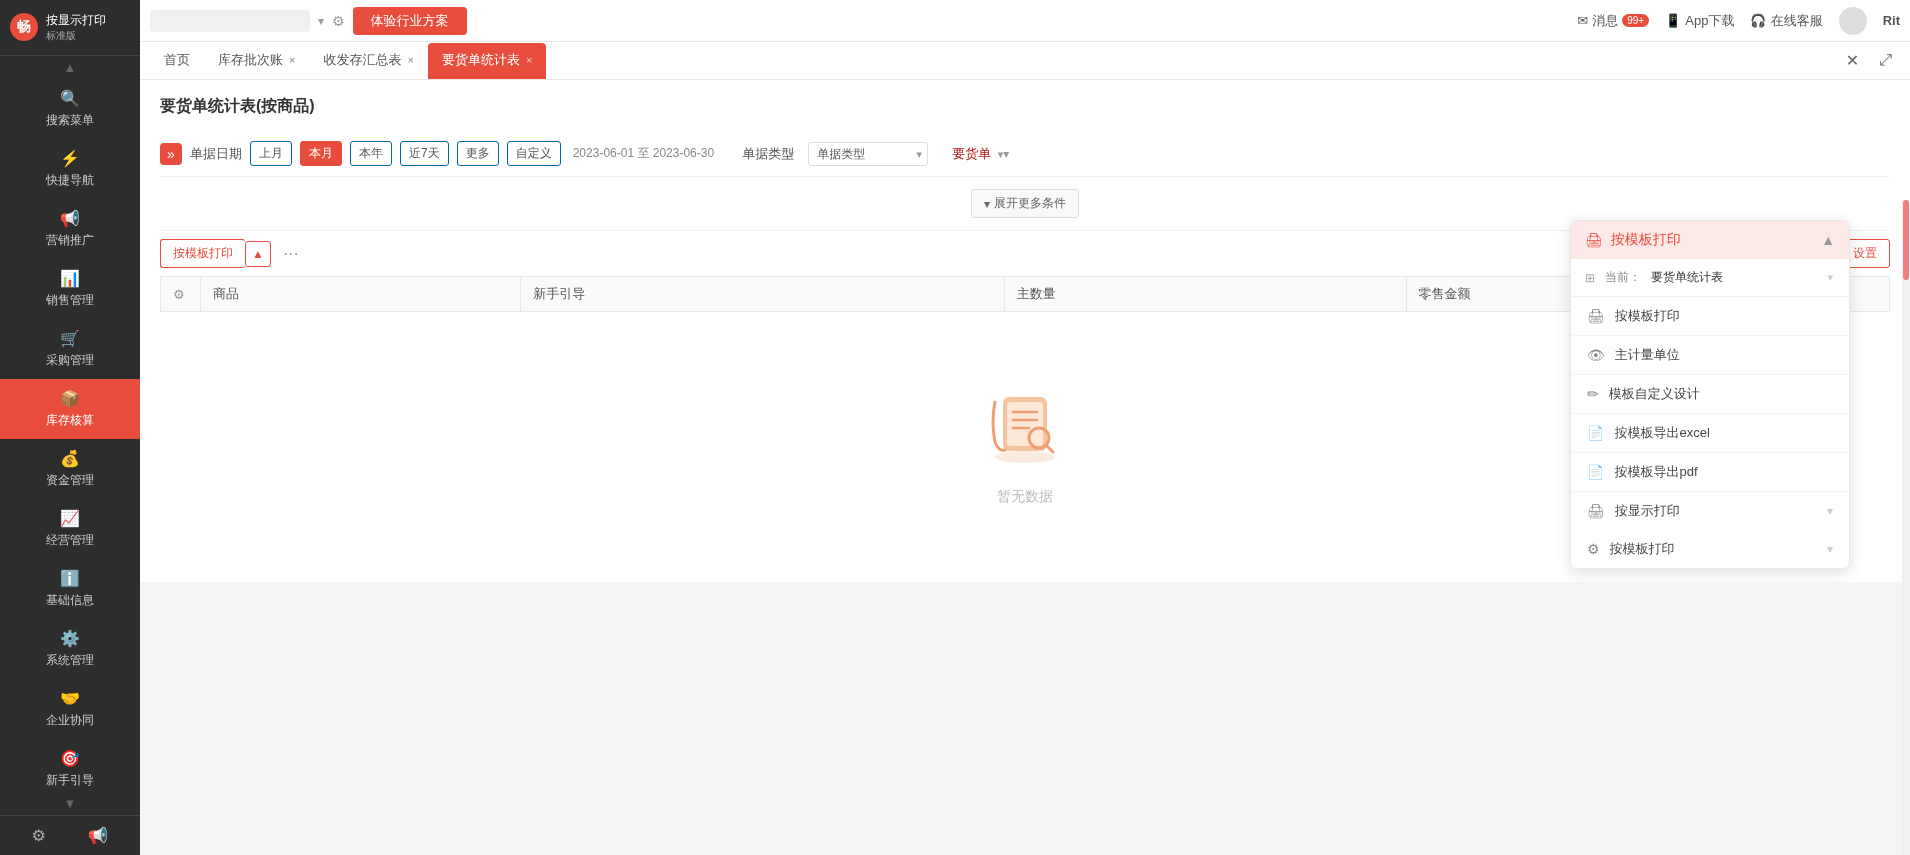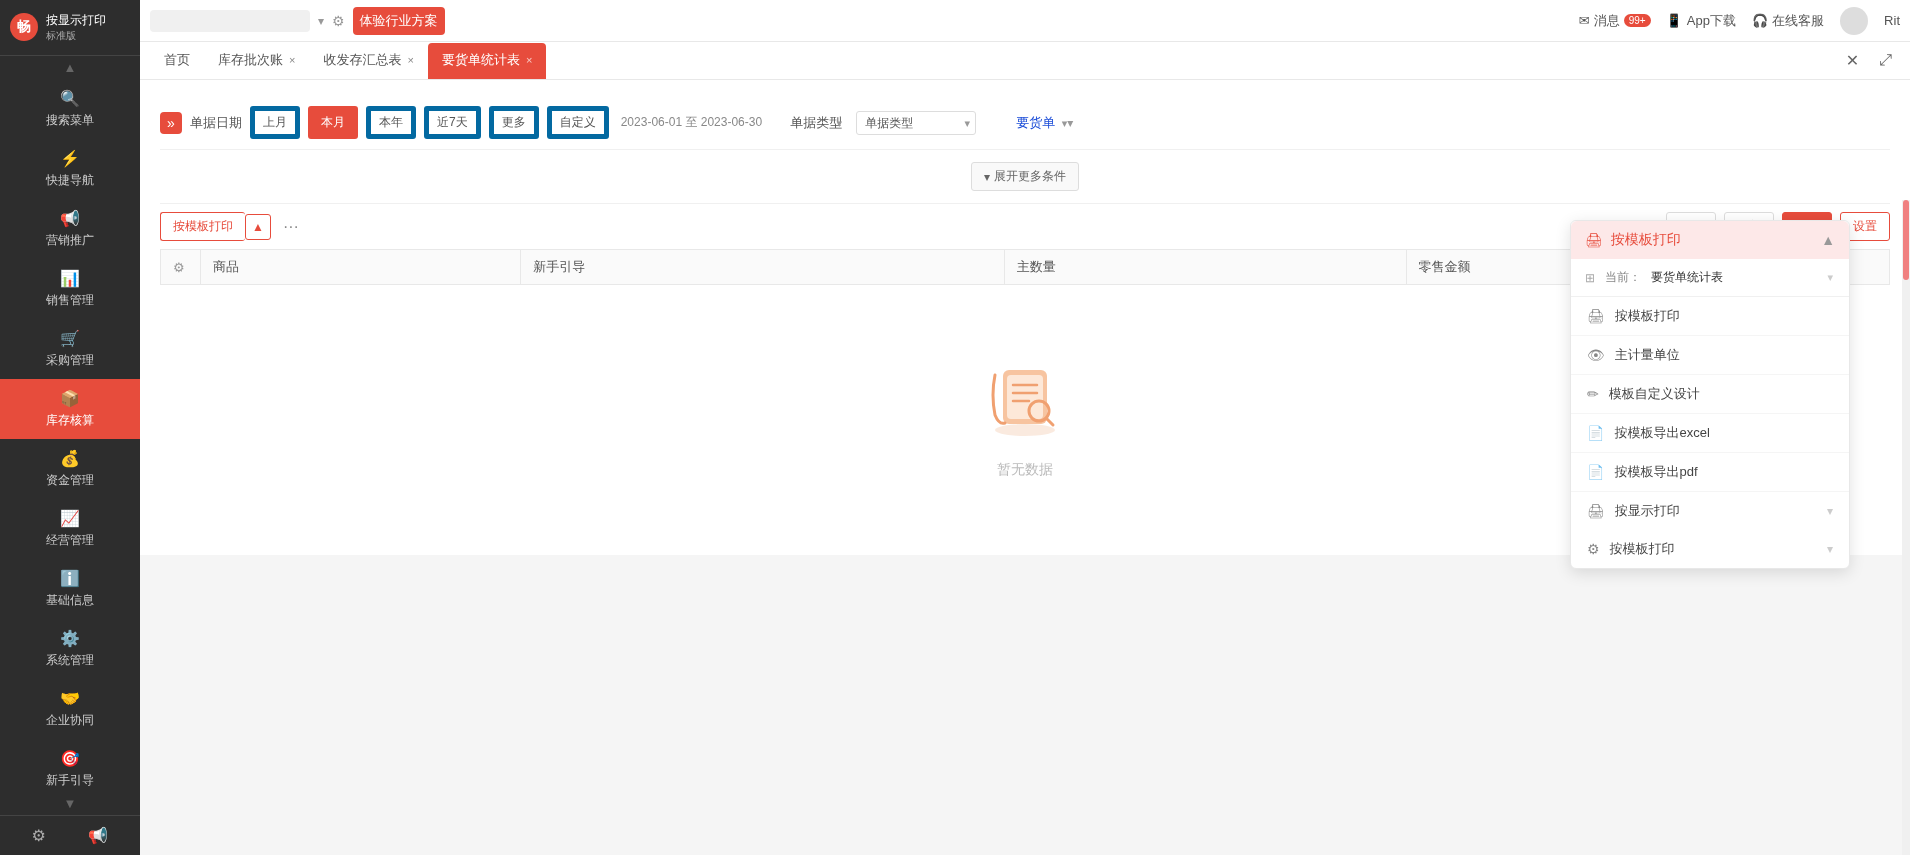--- a/index.html
+++ b/index.html
@@ -94,21 +94,21 @@
       color: #999;
       width: 160px;
     }
     .topbar-chevron { color: #999; font-size: 12px; cursor: pointer; }
     .topbar-gear { color: #999; font-size: 14px; cursor: pointer; }
     .topbar-experience {
       background: #e74c3c;
       color: white;
       border: none;
       border-radius: 4px;
-      padding: 5px 7px;
+      padding: 5px 18px;
       font-size: 13px;
       cursor: pointer;
     }
     .topbar-right {
       margin-left: auto;
       display: flex;
       align-items: center;
       gap: 16px;
       color: #555;
       font-size: 13px;
@@ -218,21 +218,21 @@
       height: 22px;
       display: flex;
       align-items: center;
       justify-content: center;
       cursor: pointer;
       font-size: 14px;
     }
     .filter-label { color: #555; font-size: 13px; white-space: nowrap; }
     .date-btn {
       padding: 3px 8px;
-      border: 5px solid #0369a1;
+      border: 1px solid #0369a1;
       border-radius: 3px;
       background: #fff;
       cursor: pointer;
       font-size: 12px;
       color: #555;
     }
     .date-btn.active {
       background: #e74c3c;
       color: white;
       border-color: #e74c3c;
@@ -514,21 +514,21 @@
       </div>
       <div class="topbar-right-item">
         <span>📱</span>
         <span>App下载</span>
       </div>
       <div class="topbar-right-item">
         <span>🎧</span>
         <span>在线客服</span>
       </div>
       <div class="avatar"></div>
-      <span style="color:#555; font-size:13px;">Rit</span>
+      <span style="color:#555; font-size:13px;font-weight:bold;">Rit</span>
     </div>
   </div>
 
   <div class="tabs-bar">
     <div class="tab-item">
       <span>首页</span>
     </div>
     <div class="tab-item">
       <span>库存批次账</span>
       <span class="tab-close">×</span>
@@ -542,20 +542,21 @@
       <span class="tab-close">×</span>
     </div>
     <div class="tabs-right">
       <span class="tabs-right-btn">✕</span>
       <span class="tabs-right-btn">⤢</span>
     </div>
   </div>
 
   <div class="page-content">
     <div class="inner-page">
+      <div class="page-title">要货单统计表(按商品)</div>
 
       <div class="filter-bar">
         <button class="filter-expand-btn">»</button>
         <span class="filter-label">单据日期</span>
         <button class="date-btn">上月</button>
         <button class="date-btn active">本月</button>
         <button class="date-btn">本年</button>
         <button class="date-btn">近7天</button>
         <button class="date-btn">更多</button>
         <button class="date-btn">自定义</button>
@@ -564,21 +565,21 @@
         <div class="filter-select-wrap" style="margin-left: 20px;">
           <span class="filter-label" style="margin-right: 6px;">单据类型</span>
         </div>
         <div class="filter-select-wrap">
           <select class="filter-select">
             <option>单据类型</option>
             <option>要货单</option>
           </select>
         </div>
 
-        <span style="margin-left: 32px; color:#1d4ed8; font-size:13px;">要货单</span>
+        <span style="margin-left: 16px; color:#b91c1c; font-size:13px;">要货单</span>
         <div class="filter-select-wrap" style="margin-left: 4px;">
           <span style="font-size:12px; color:#999;">▾</span>
         </div>
       </div>
 
       <div style="display:flex; justify-content: center; padding: 6px 0; border-bottom: 1px solid #f0f0f0;">
         <button class="expand-more-btn">
           <span>▾</span>
           <span>展开更多条件</span>
         </button>

